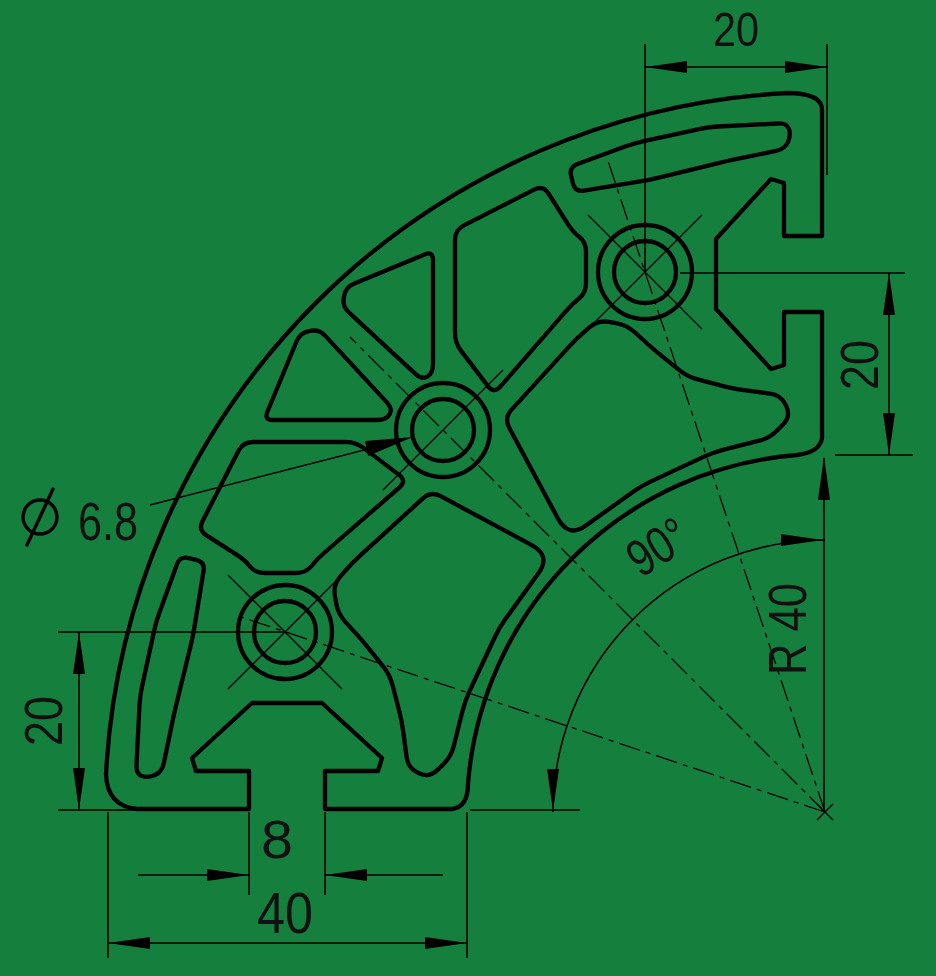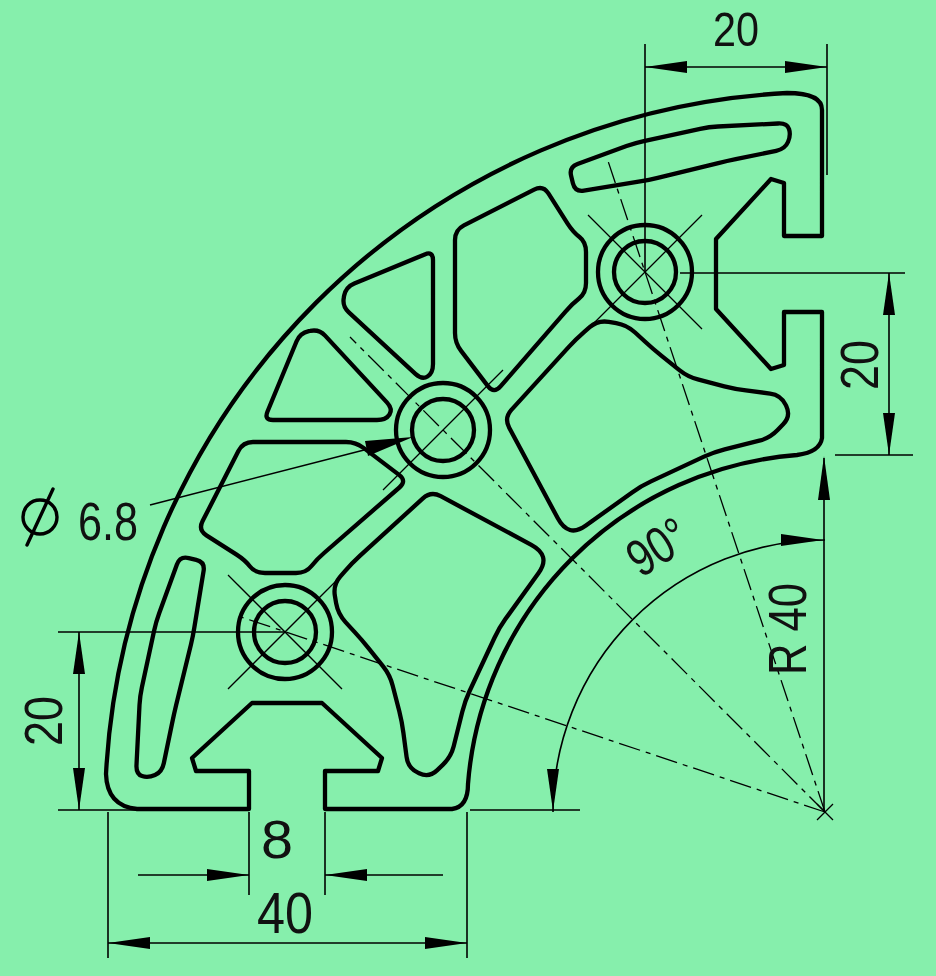--- a/index.html
+++ b/index.html
@@ -1,16 +1,16 @@
 <!DOCTYPE html>
 <html><head>
 <meta charset="utf-8">
 <style>
   html,body{margin:0;padding:0;background:#fff;}
-  .stage{position:relative;width:936px;height:976px;background:#86efac;overflow:hidden;}
+  .stage{position:relative;width:936px;height:976px;background:#15803d;overflow:hidden;}
   svg{display:block;}
   .thick{fill:none;stroke:#000;stroke-width:4.3;stroke-linejoin:round;stroke-linecap:round;}
   .thin{fill:none;stroke:#000;stroke-width:1.6;stroke-linecap:butt;}
   .hair{fill:none;stroke:#000;stroke-width:1.3;}
   .dd{fill:none;stroke:#000;stroke-width:1.3;stroke-dasharray:22 6 5 6;}
   .sym{fill:none;stroke:#000;stroke-width:3.4;stroke-linecap:round;}
   .arr{fill:#000;stroke:none;}
   text{font-family:"Liberation Sans", sans-serif;fill:#111;}
 </style>
 </head>

